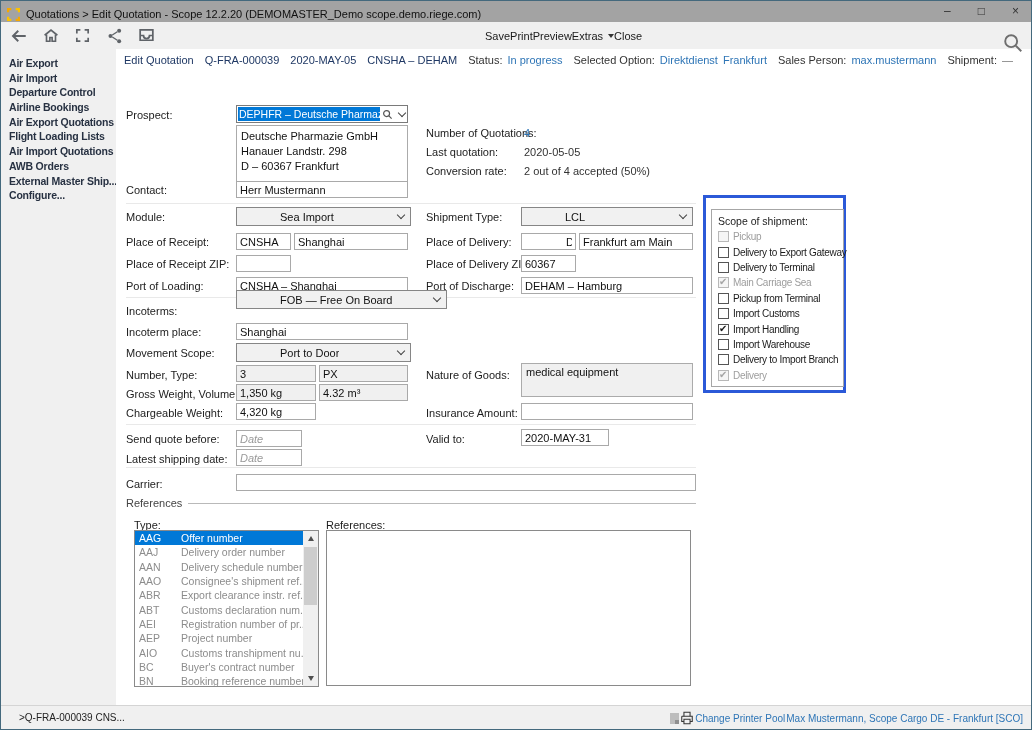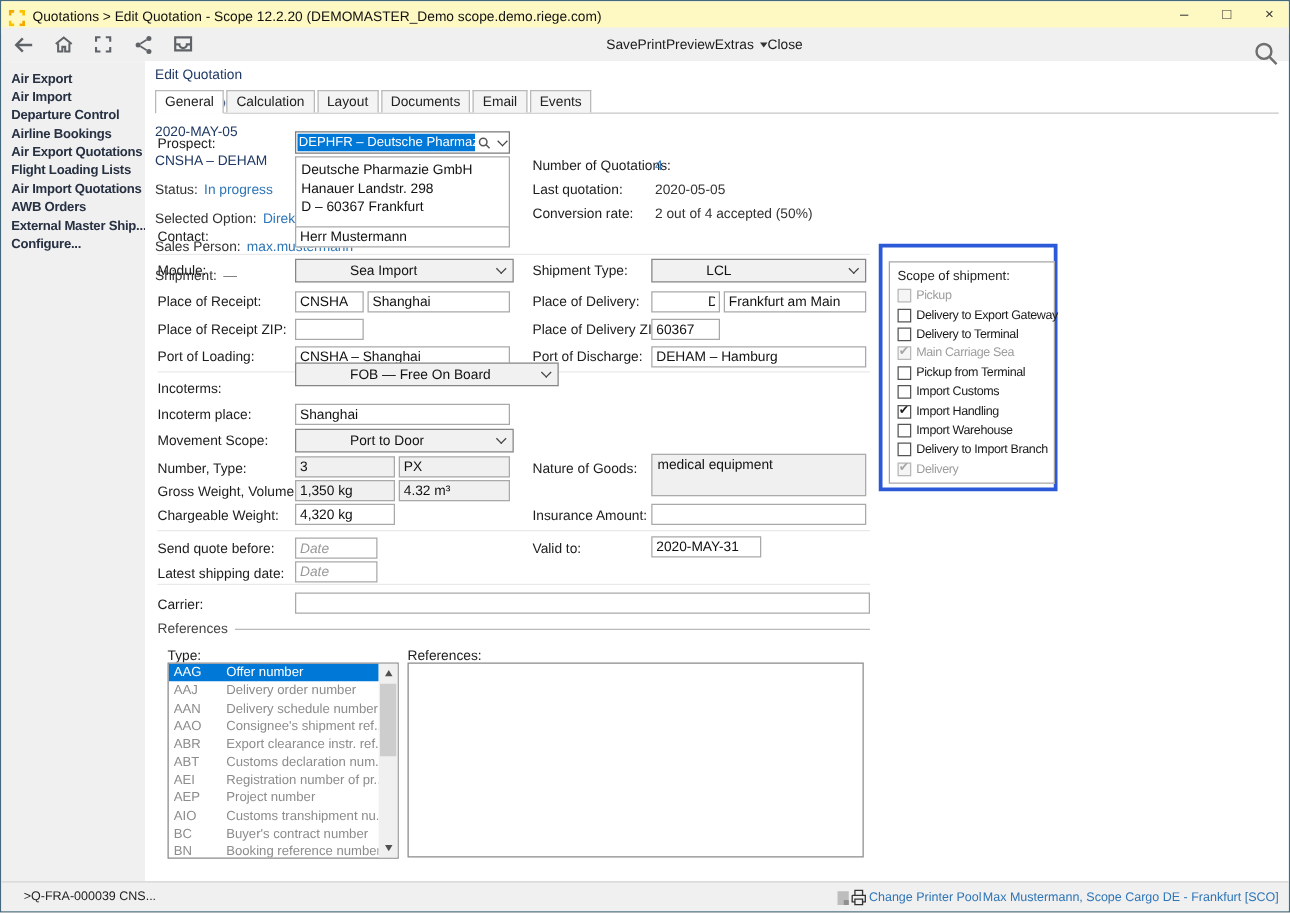--- a/index.html
+++ b/index.html
@@ -1,20 +1,20 @@
 <!DOCTYPE html>
 <html><head>
 <meta charset="utf-8">
 <style>
   * { margin:0; padding:0; box-sizing:border-box; }
   body { background:#888; font-family:"Liberation Sans","DejaVu Sans",sans-serif; }
   .win { position:relative; width:1032px; height:730px; background:#fff; border:1px solid #44697d; overflow:hidden; }
 
   
-  .titlebar { position:absolute; top:0; left:0; right:0; height:26px; background:#fef9c3; display:flex; align-items:center; padding-left:6px;text-align:right; }
+  .titlebar { position:absolute; top:0; left:0; right:0; height:26px; background:#a3a3a3; display:flex; align-items:center; padding-left:6px;text-align:right; }
   .t-logo { width:13px; height:13px; margin-right:6px; flex:none; }
   .t-title { font-size:11px; color:#111; white-space:nowrap; }
   .t-controls { position:absolute; right:12px; top:0; height:21px; display:flex; align-items:center; gap:27px; }
   .t-btn { font-size:12px; color:#333; cursor:default; line-height:21px; }
 
   
   .toolbar { position:absolute; top:21px; left:0; right:0; height:27px; background:#f0f0f0; }
   .tb-icons { position:absolute; left:8px; top:0; height:27px; display:flex; align-items:center; gap:13px; }
   .tb-ic { width:19px; height:19px; display:flex; align-items:center; justify-content:center; }
   .tb-actions { position:absolute; left:484px; top:0; height:27px; display:flex; align-items:center; }
@@ -22,21 +22,21 @@
   .tri-down { width:0; height:0; border-left:3.5px solid transparent; border-right:3.5px solid transparent; border-top:4.5px solid #333; }
   .search-glass { position:absolute; right:7px; top:31px; z-index:5; }
 
   
   .sidebar { position:absolute; top:48px; left:0; width:115px; bottom:24px; background:#f0f0f0; padding-top:6px; }
   .side-item { font-size:10.5px; font-weight:600; letter-spacing:-0.2px; color:#273142; padding:2px 4px 2px 8px; height:14.7px; white-space:nowrap; overflow:hidden; cursor:default; }
 
   
   .main { position:absolute; top:48px; left:115px; right:0; bottom:24px; background:#fff; }
 
-  .hdr { position:absolute; left:8px; top:5px; right:4px; display:flex; align-items:flex-start; gap:11px; font-size:11px; white-space:nowrap;flex-direction:column; }
+  .hdr { position:absolute; left:8px; top:5px; right:4px; display:flex; align-items:center; gap:11px; font-size:11px; white-space:nowrap; }
   .h-navy { color:#1f3864; }
   .h-lab  { color:#333; }
   .h-link { color:#2e75b6; }
   .h-dim  { color:#777; }
   .h-pair { display:flex; gap:5px; }
 
   .tabbar { position:absolute; left:8px; top:23px; right:8px; height:19px; display:flex; align-items:flex-end; border-bottom:1px solid #c6c6c6; }
   .tab { font-size:11px; color:#222; border:1px solid #b9b9b9; border-bottom:none; background:#f4f4f4; padding:3px 7px 3px 7px; margin-right:2px; height:18px; cursor:default; }
   .tab.active { background:#fff; height:19px; margin-bottom:-1px; border-bottom:1px solid #fff; font-weight:400; }
 
@@ -210,28 +210,20 @@
       <span class="h-pair">
           <span class="h-lab">Sales Person:</span>
           <span class="h-link">max.mustermann</span>
         </span>
       <span class="h-pair">
           <span class="h-lab">Shipment:</span>
           <span class="h-dim">—</span>
         </span>
     </div>
 
-    <div class="tabbar">
-      <div class="tab active">General</div>
-      <div class="tab">Calculation</div>
-      <div class="tab">Layout</div>
-      <div class="tab">Documents</div>
-      <div class="tab">Email</div>
-      <div class="tab">Events</div>
-    </div>
 
     <div class="lbl" style="left:10px;top:60px">Prospect:</div>
     <div class="combo">
       <span class="combo-t">DEPHFR – Deutsche Pharmazie GmbH</span>
       <span class="combo-ic">
         <svg width="11" height="11" viewBox="0 0 24 24" fill="none" stroke="#555" stroke-width="2.6">
             <circle cx="10" cy="10" r="6.5"></circle>
             <path d="M15 15l6 6"></path>
           </svg>
       </span>

